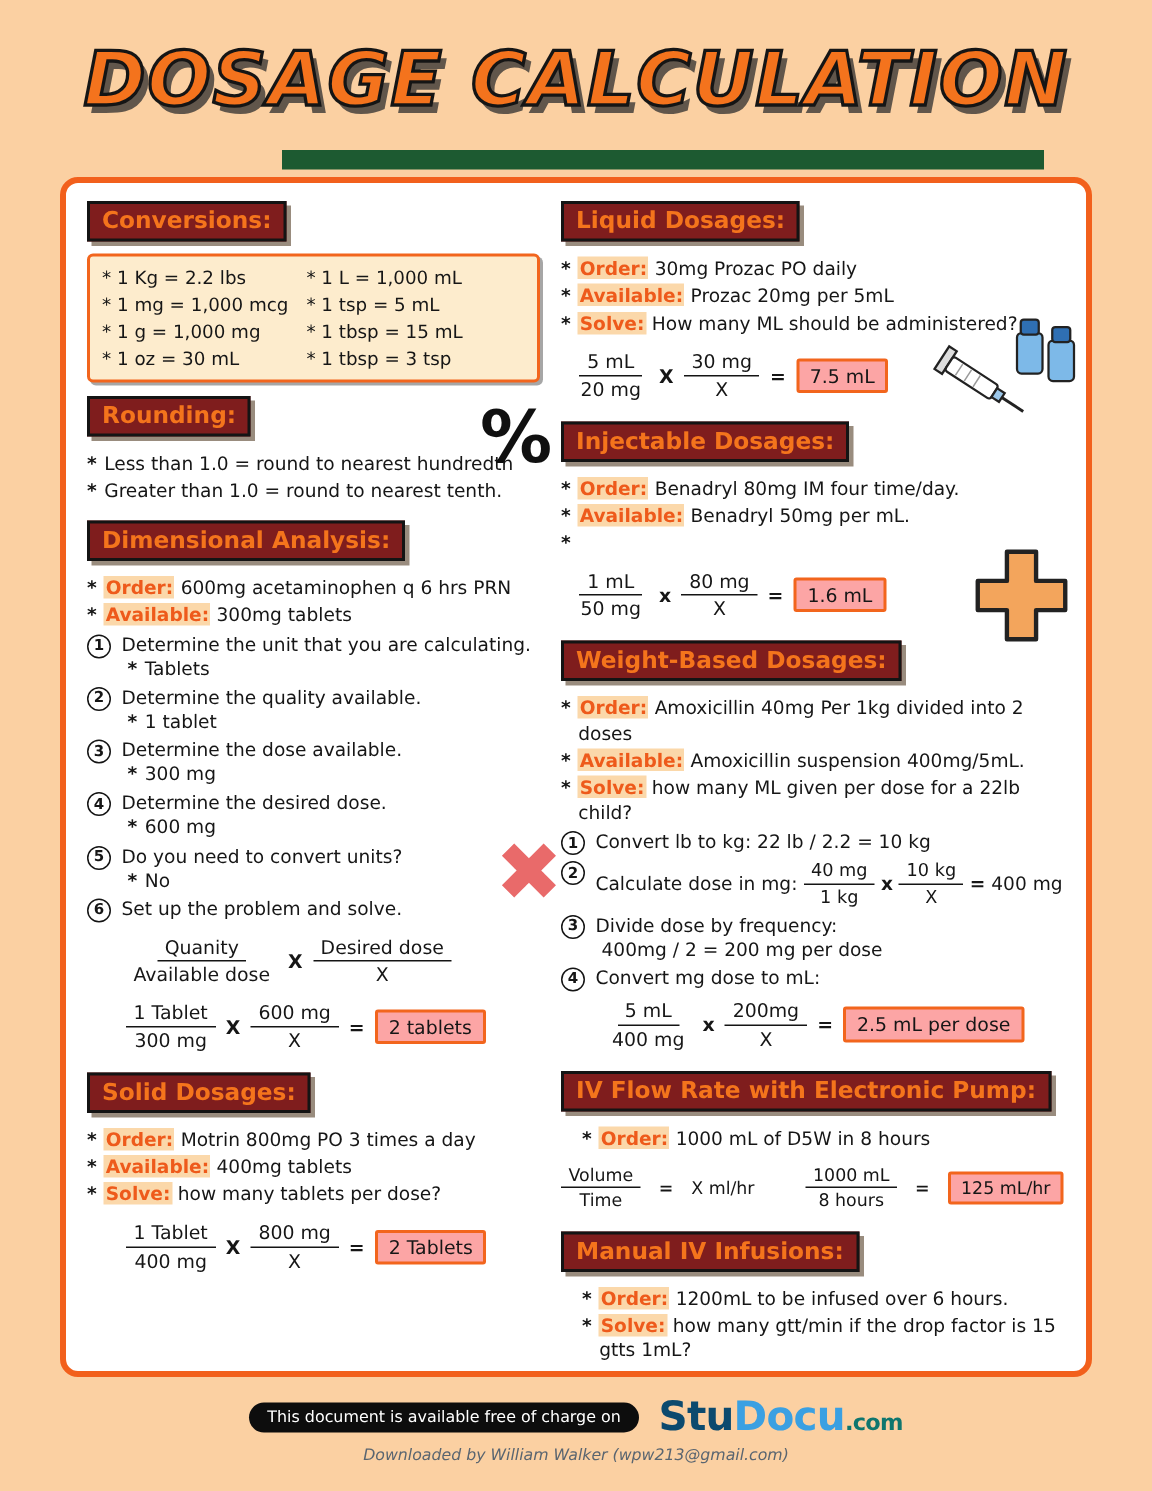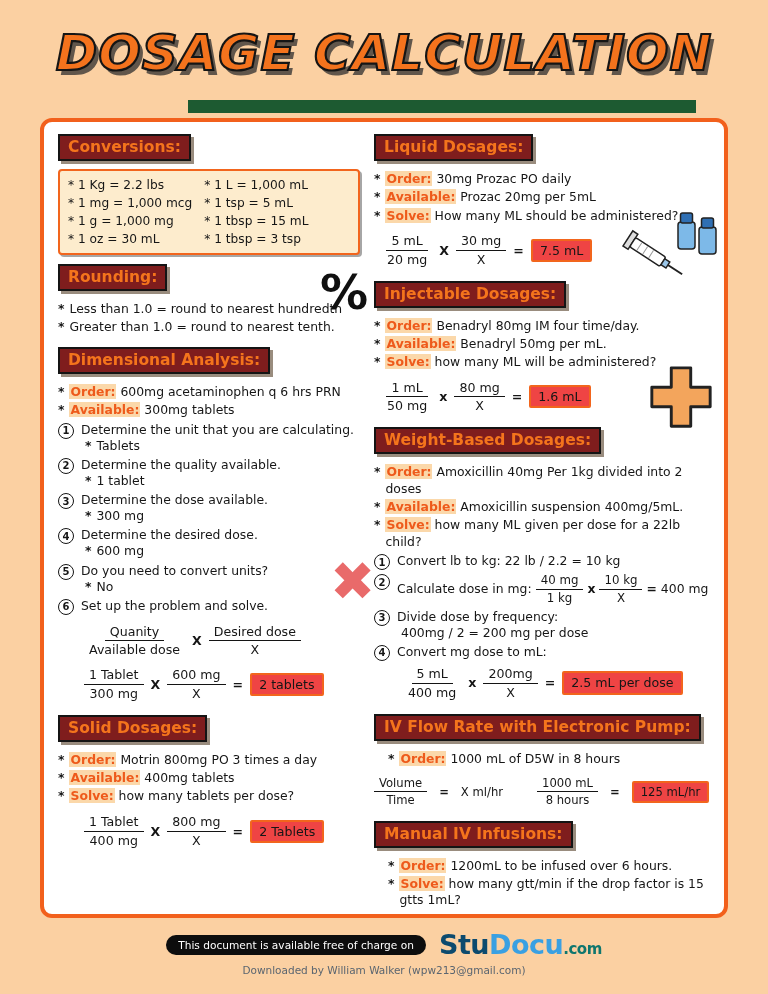--- a/index.html
+++ b/index.html
@@ -34,35 +34,35 @@
   .stepbody{min-width:0;}
   .stepsub{margin-left:4px;display:flex;gap:5px;}
   .inlinewrap{display:flex;flex-wrap:wrap;align-items:center;gap:4px;}
 
   .formula{display:flex;align-items:center;gap:7px;font-size:12.6px;margin:9px 0 4px 26px;}
   .formula.tight{gap:12px;font-size:11.6px;margin-left:0;}
   .frac{display:inline-flex;flex-direction:column;align-items:center;text-align:center;line-height:1.25;}
   .fn{border-bottom:1.8px solid #141414;padding:0 5px 1px;}
   .fd{padding:1px 5px 0;}
   .op{font-weight:600;}
-  .answer{border:2px solid #f2651d;background:#ef4444;padding:2px 7px;white-space:nowrap;border-radius:2px;}
+  .answer{border:2px solid #f2651d;background:#fca5a5;padding:2px 7px;white-space:nowrap;border-radius:2px;}
   .gap{width:10px;}
 
   .icon-percent{position:absolute;left:276px;top:142px;font-size:48px;font-weight:900;color:#101010;}
   .icon-x{position:absolute;left:286px;top:428px;font-size:54px;color:#e96a6a;}
   .icon-plus{position:absolute;right:8px;top:240px;}
   .icon-syringe{position:absolute;right:4px;top:80px;}
 
   .footer{margin-top:11px;text-align:center;}
   .pill{display:inline-block;background:#0d0d0d;color:#fff;font-size:10.6px;padding:4px 12px;border-radius:11px;vertical-align:middle;}
   .brand{font-size:27px;font-weight:bold;margin-left:8px;vertical-align:middle;letter-spacing:-0.5px;cursor:pointer;}
   .b-stu{color:#0c4a6e;}
   .b-docu{color:#3aa0e2;}
   .b-com{color:#0f766e;font-size:15px;}
-  .downloaded{font-size:10.5px;color:#5a6570;margin-top:4px;}
+  .downloaded{font-size:10.5px;color:#5a6570;margin-top:4px;font-style:italic;}
 </style>
 </head>
 <body>
 
 <div class="page">
 
   <div class="title-area">
     <div class="green-strip"></div>
     <h1 class="title">DOSAGE CALCULATION</h1>
   </div>
@@ -282,21 +282,20 @@
         <div class="bullet">
           <span class="star">*</span>
           <span><span class="hl">Order:</span> <span>Benadryl 80mg IM four time/day.</span></span>
         </div>
         <div class="bullet">
           <span class="star">*</span>
           <span><span class="hl">Available:</span> <span>Benadryl 50mg per mL.</span></span>
         </div>
         <div class="bullet">
           <span class="star">*</span>
-          <span><span class="hl">Solve:</span> <span>how many ML will be administered?</span></span>
         </div>
         <div class="formula" style="margin-left:8px;">
           <span class="frac">
               <span class="fn">1 mL</span>
               <span class="fd">50 mg</span>
             </span>
           <span class="op">x</span>
           <span class="frac">
               <span class="fn">80 mg</span>
               <span class="fd">X</span>

